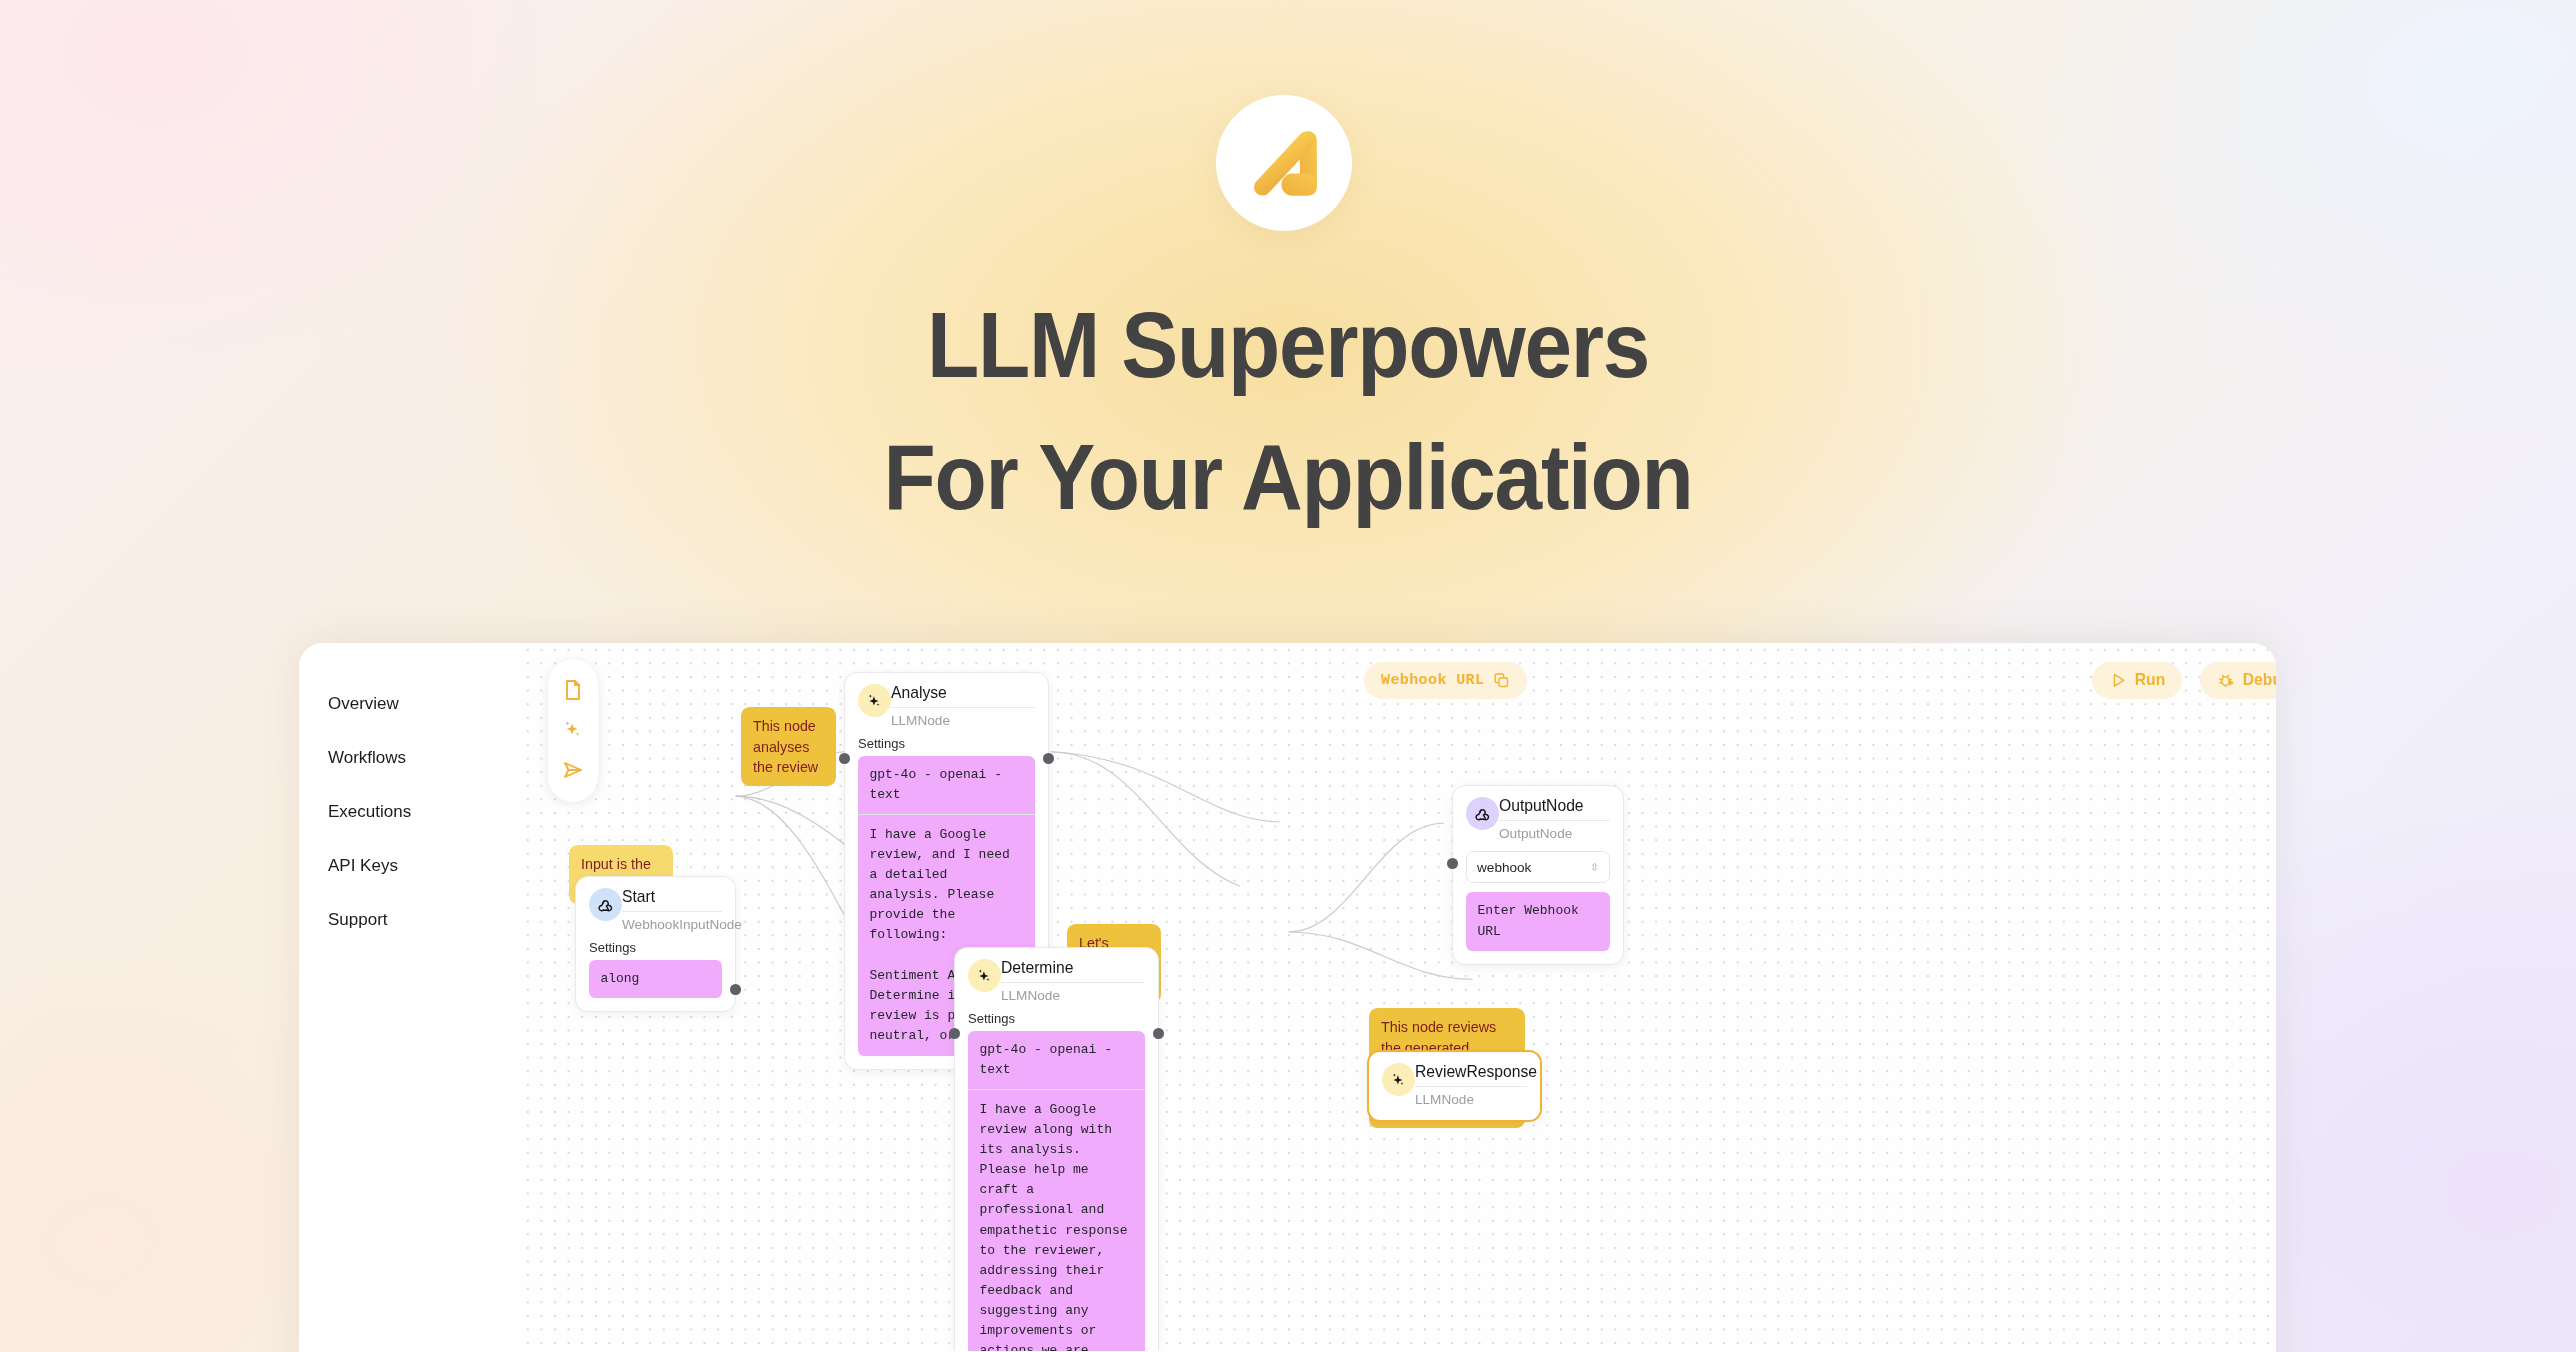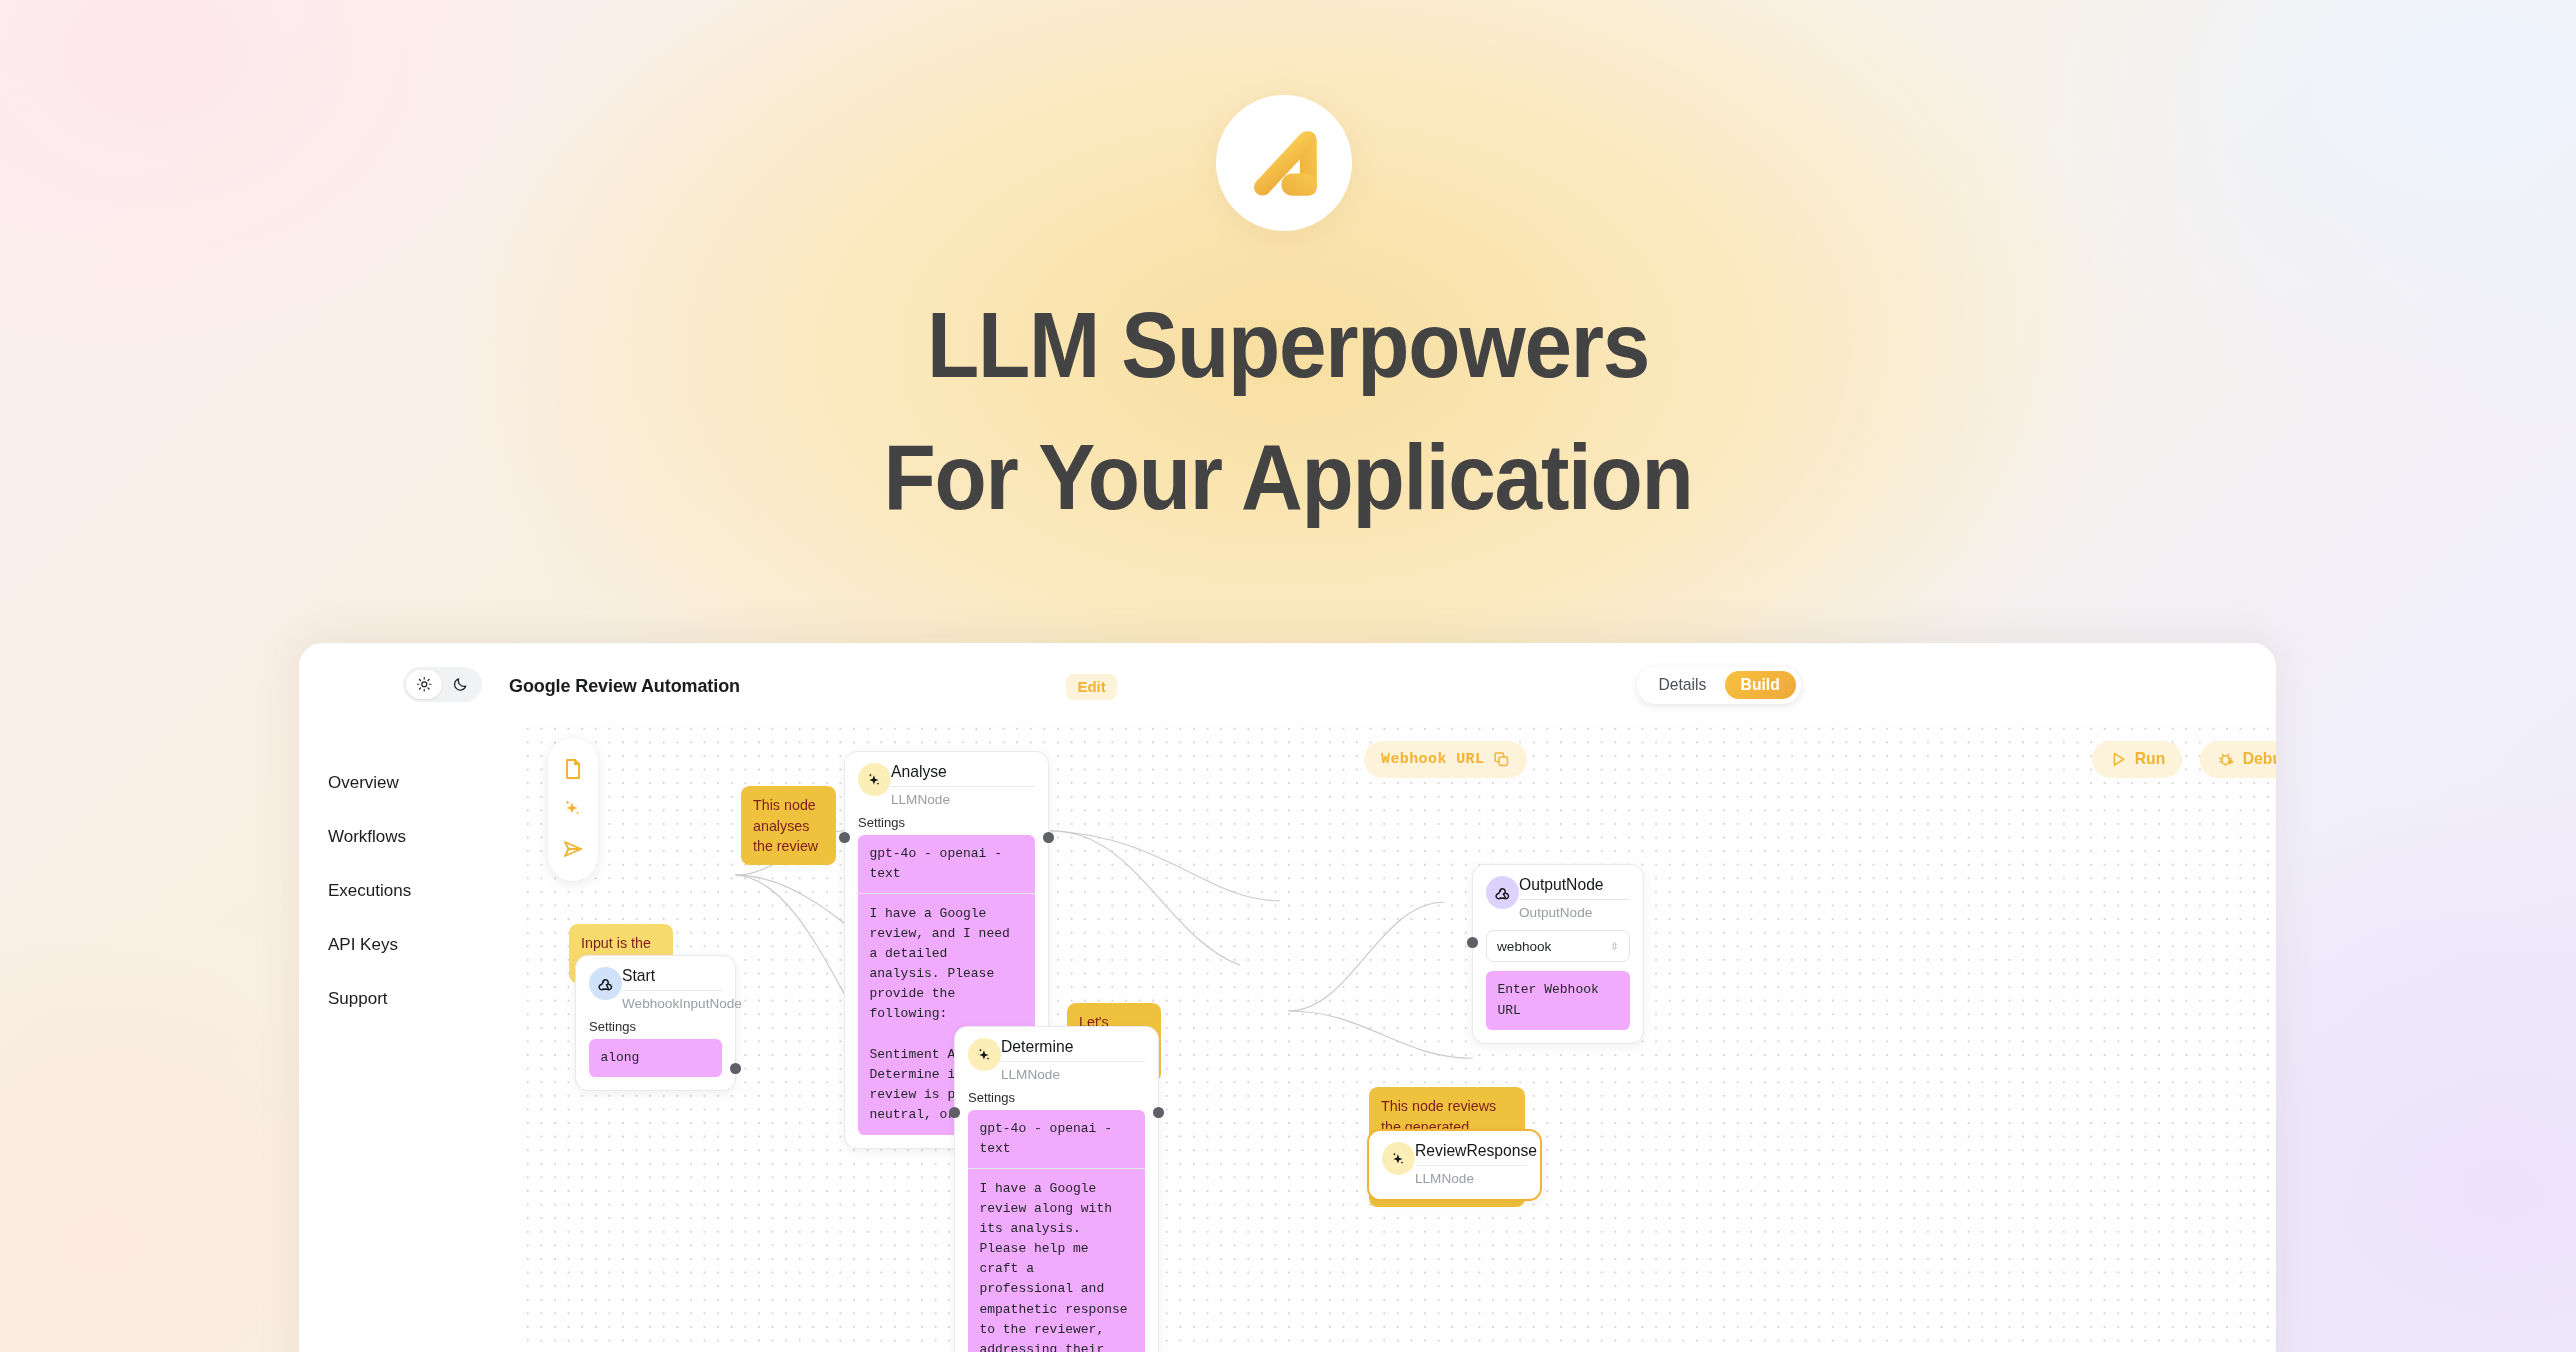--- a/index.html
+++ b/index.html
@@ -212,44 +212,20 @@
   </div>
 
   <h1 class="headline">
     <span>LLM Superpowers</span>
     <span class="l2">For Your Application</span>
   </h1>
 </div>
 
 <div class="app-window">
 
-  <div class="topbar">
-
-    <div class="theme-toggle">
-      <div class="theme-opt active">
-        <svg viewBox="0 0 24 24" fill="none" stroke="#24262b" stroke-width="1.8" stroke-linecap="round">
-          <circle cx="12" cy="12" r="3.6"></circle>
-          <path d="M12 2.2v2M12 19.8v2M2.2 12h2M19.8 12h2M5 5l1.5 1.5M17.5 17.5L19 19M19 5l-1.5 1.5M6.5 17.5L5 19"></path>
-        </svg>
-      </div>
-      <div class="theme-opt">
-        <svg viewBox="0 0 24 24" fill="none" stroke="#24262b" stroke-width="1.8" stroke-linecap="round" stroke-linejoin="round">
-          <path d="M20 14.5A8.2 8.2 0 0 1 9.6 4.2a8.3 8.3 0 1 0 10.4 10.3z"></path>
-        </svg>
-      </div>
-    </div>
-
-    <div class="wf-title">Google Review Automation</div>
-    <div class="edit-btn">Edit</div>
-
-    <div class="seg-control">
-      <div class="seg-item">Details</div>
-      <div class="seg-item active">Build</div>
-    </div>
-  </div>
 
   <div class="app-body">
 
     <nav class="sidebar">
       <div class="nav-item">Overview</div>
       <div class="nav-item">Workflows</div>
       <div class="nav-item">Executions</div>
       <div class="nav-item">API Keys</div>
       <div class="nav-item">Support</div>
     </nav>
@@ -372,21 +348,21 @@
             <div class="node-subtitle">LLMNode</div>
           </div>
         </div>
         <div class="node-section-label">Settings</div>
         <div class="node-field joined-top">gpt-4o - openai - text</div>
         <div class="node-field joined-bot">I have a Google review along with its analysis. Please help me craft a professional and empathetic response to the reviewer, addressing their feedback and suggesting any improvements or actions we are …</div>
         <span class="port l" style="top:80px;"></span>
         <span class="port r" style="top:80px;"></span>
       </div>
 
-      <div class="node" style="left:951px; top:142px; width:172px;">
+      <div class="node" style="left:931px; top:142px; width:172px;">
         <div class="node-head">
           <div class="node-avatar out">
             <svg viewBox="0 0 24 24" fill="none" stroke="#15171b" stroke-width="1.9" stroke-linecap="round" stroke-linejoin="round">
               <path d="M9 9.5a3.4 3.4 0 1 1 4.4 3.2l2.4 4.4"></path>
               <path d="M16.6 12.2a3.4 3.4 0 1 1-2.2 6l-4.9.1"></path>
               <path d="M9.6 18.2a3.4 3.4 0 1 1-2.2-6l2.4-4.4"></path>
             </svg>
           </div>
           <div class="node-titles">
             <div class="node-title">OutputNode</div>

